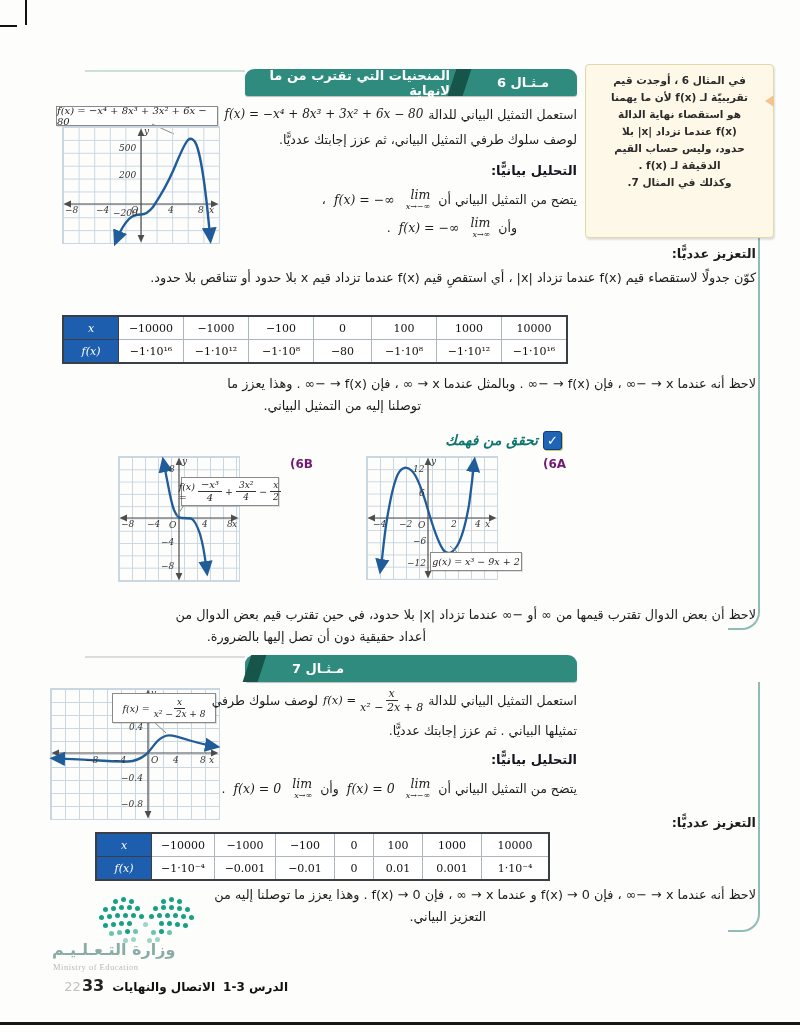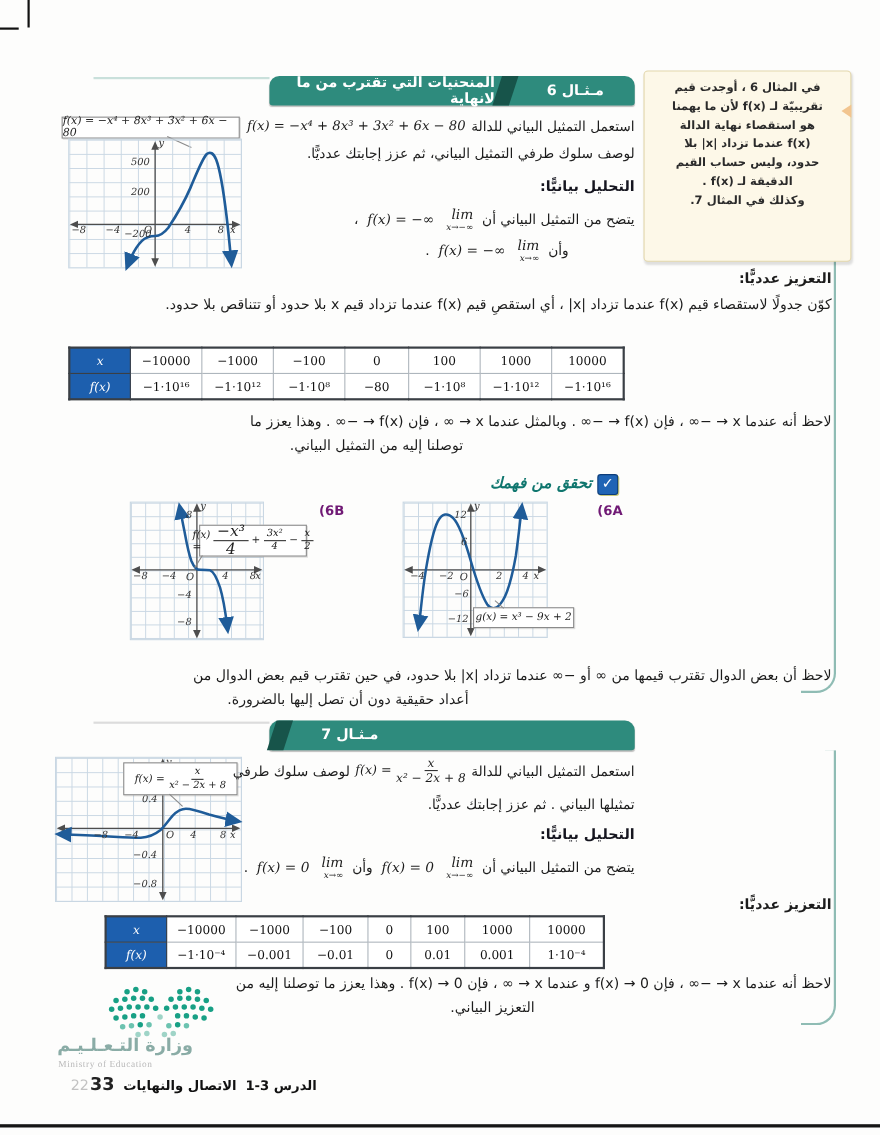--- a/index.html
+++ b/index.html
@@ -251,21 +251,21 @@
     <span class="tk" style="left:2px;top:62px;">−8</span>
     <span class="tk" style="left:28px;top:62px;">−4</span>
     <span class="tk" style="left:83px;top:62px;">4</span>
     <span class="tk" style="left:108px;top:62px;">8</span>
     <span class="tk" style="left:50px;top:63px;">O</span>
     <span class="tk" style="left:113px;top:62px;">x</span>
     <span class="tk" style="left:63px;top:-1px;">y</span>
   </div>
   <div class="fbox" style="left:181px;top:477px;width:96px;height:27px;font-size:9.5px;gap:3px;">
     <span>f(x) =</span>
-    <span class="frac" style="font-size:14px;">
+    <span class="frac" style="font-size:10px;">
         <span class="num">−x³</span>
         <span class="den">4</span>
       </span>
     <span>+</span>
     <span class="frac" style="font-size:9px;">
         <span class="num">3x²</span>
         <span class="den">4</span>
       </span>
     <span>−</span>
     <span class="frac" style="font-size:9px;">

